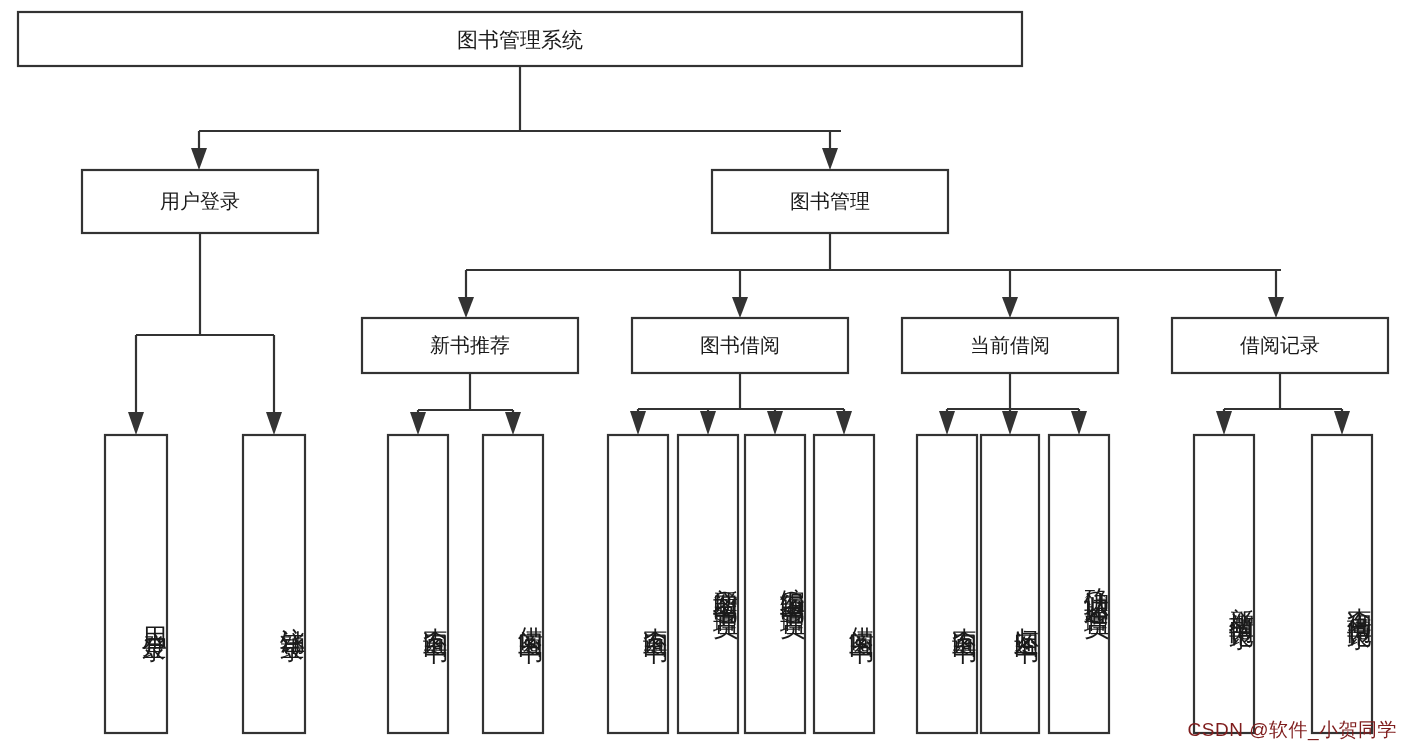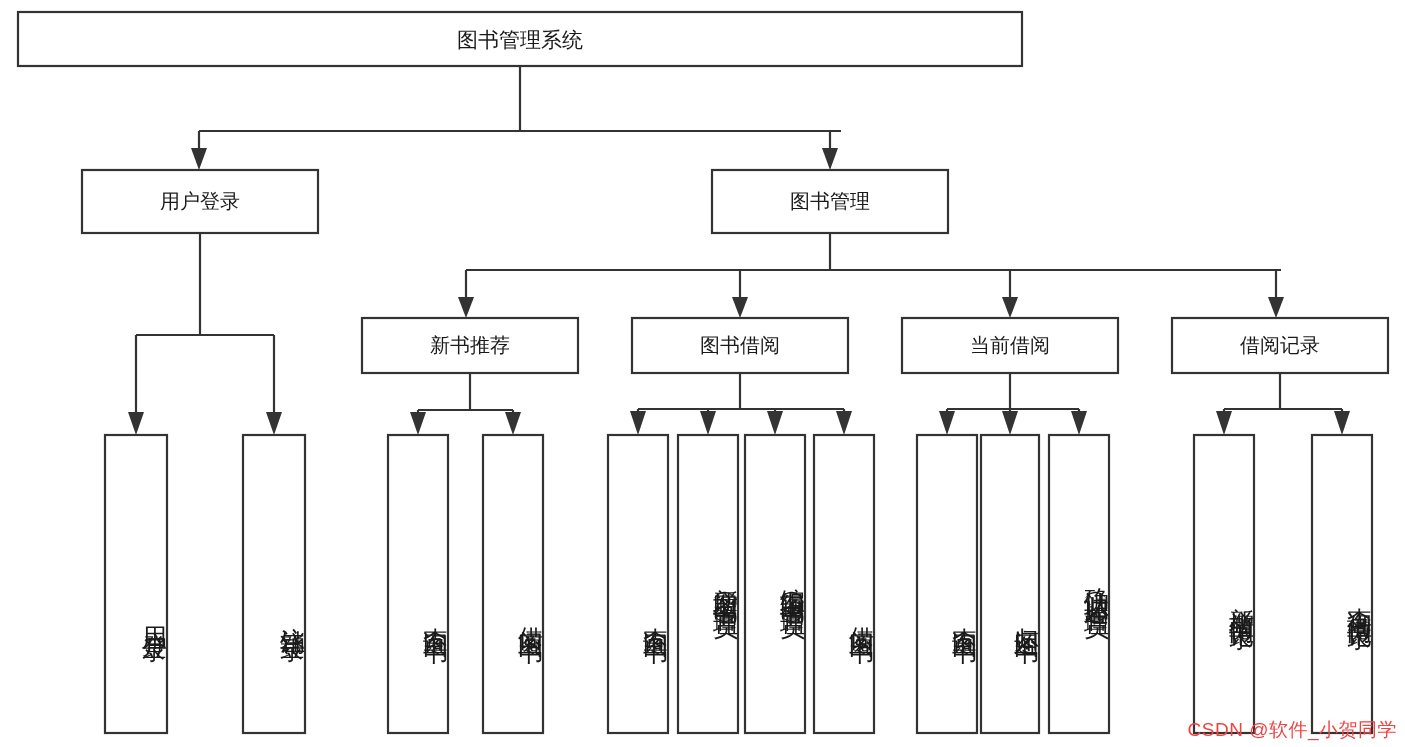--- a/index.html
+++ b/index.html
@@ -72,21 +72,21 @@
     justify-content: center;
     pointer-events: none;
     user-select: none;
   }
   .watermark {
     position: absolute;
     right: 8px;
     bottom: 4px;
     font-family: "Liberation Sans", "DejaVu Sans", sans-serif;
     font-size: 19px;
-    color: #ef4444;
+    color: #7f1d1d;
     letter-spacing: 0.5px;
     white-space: nowrap;
   }
 </style>
 </head>
 <body>
 
 <div id="diagram-root">
 
   <svg id="flow-svg" viewBox="0 0 1405 747">

